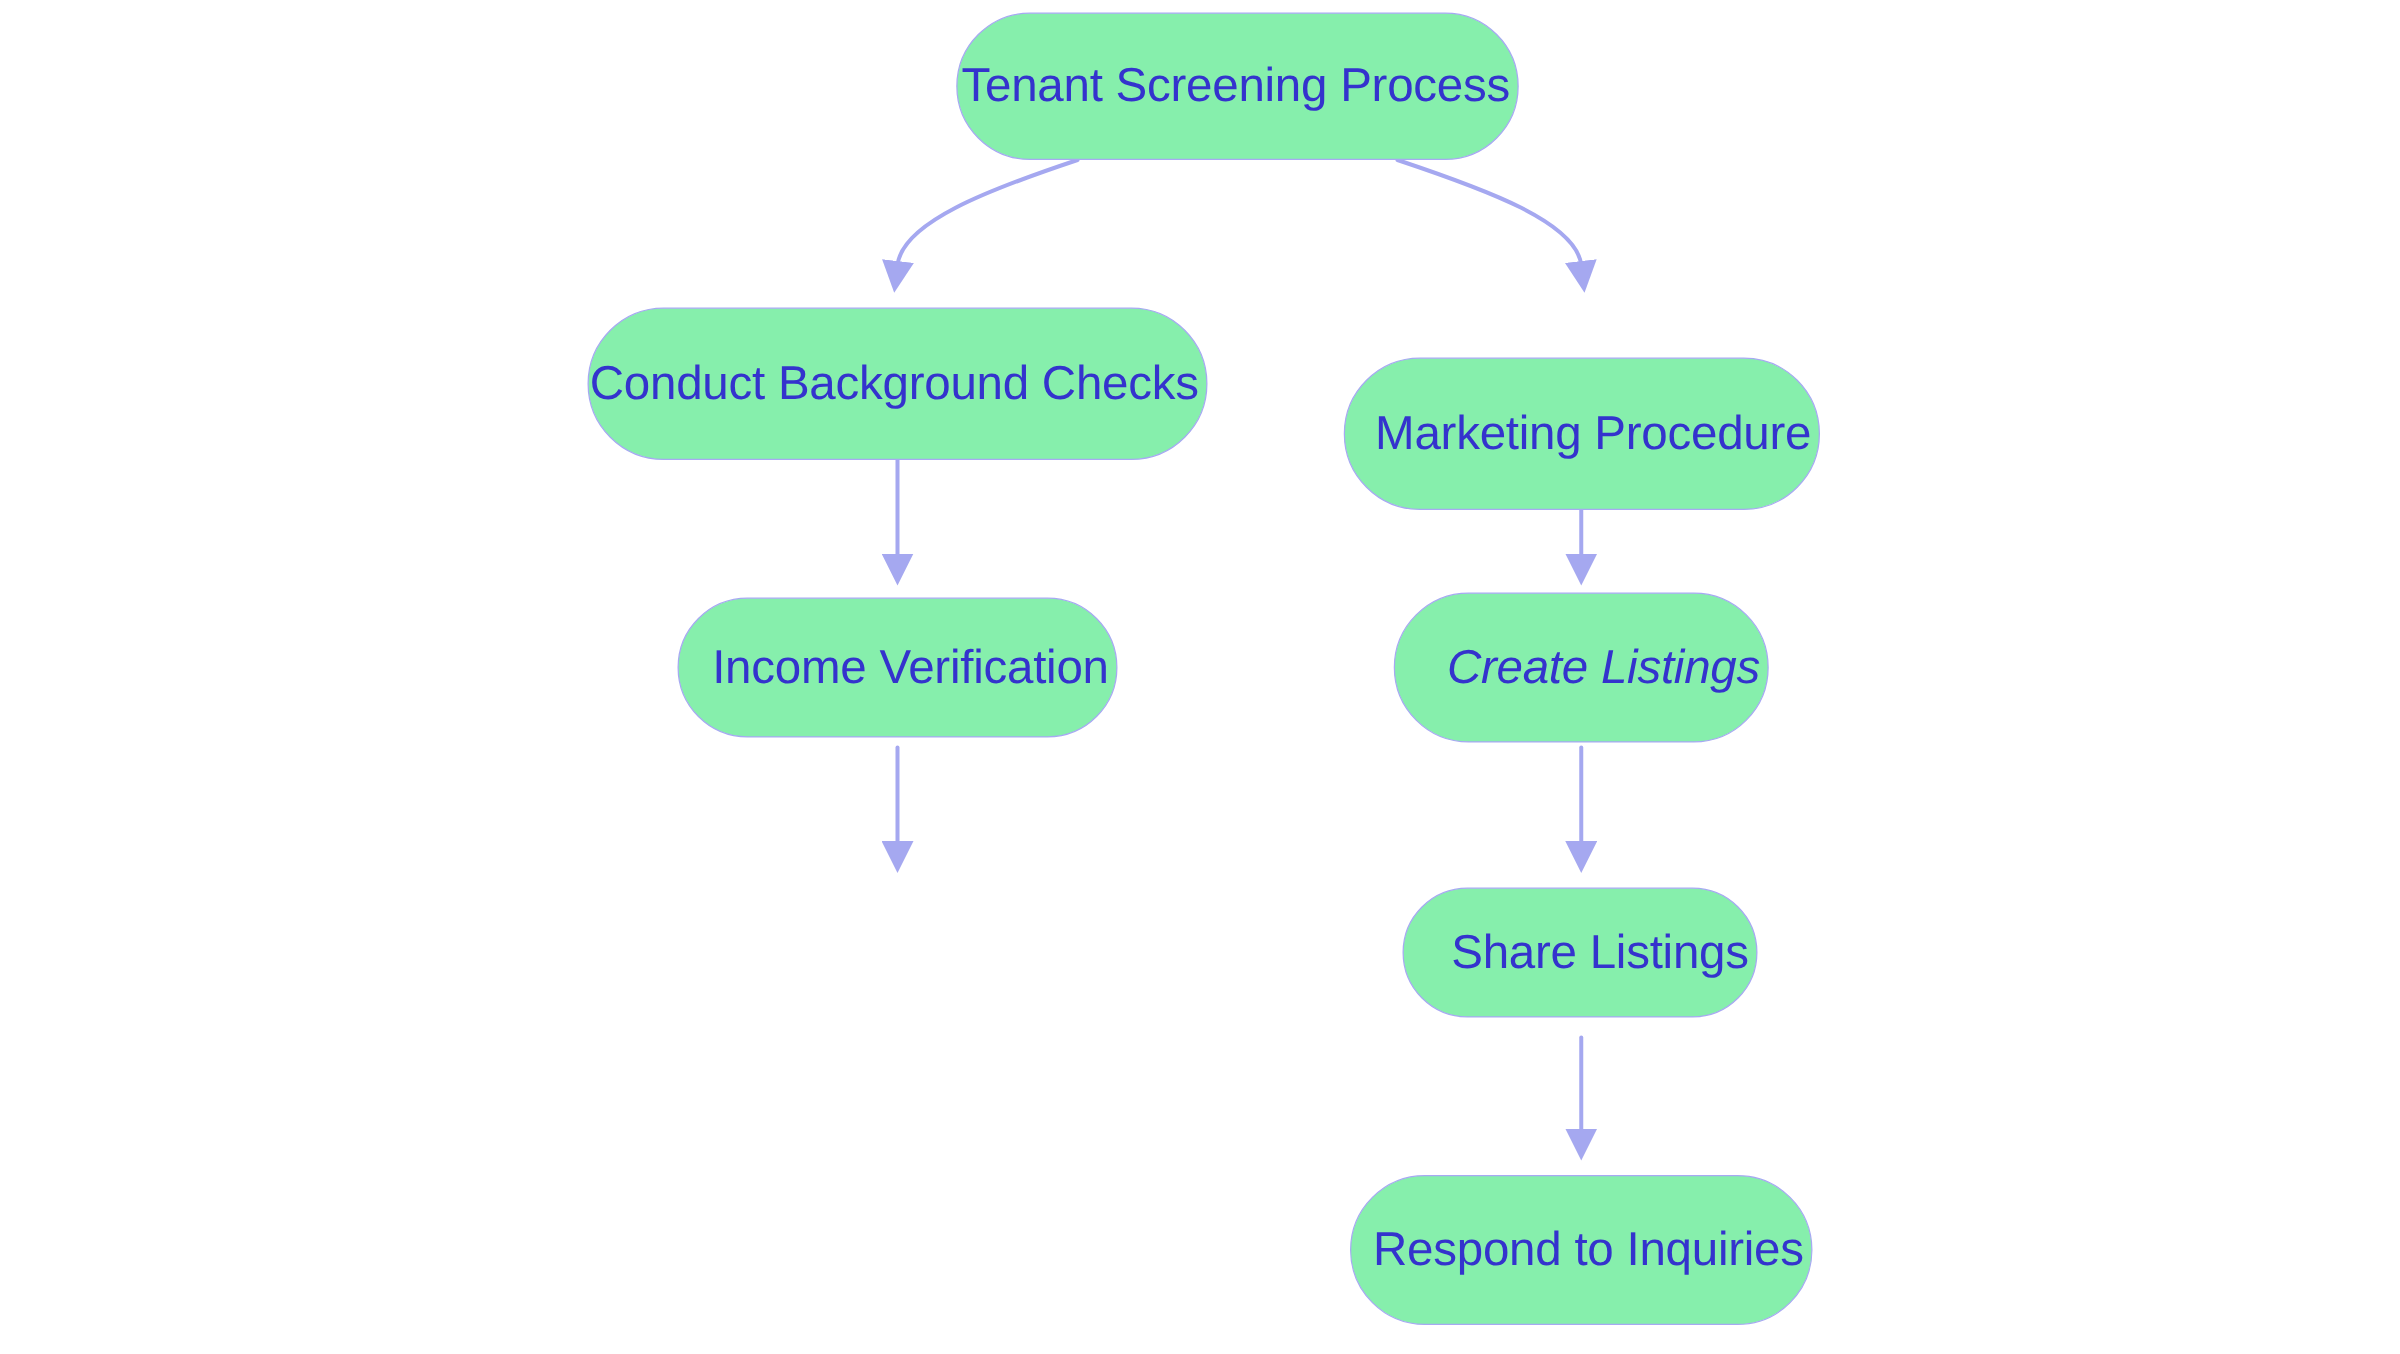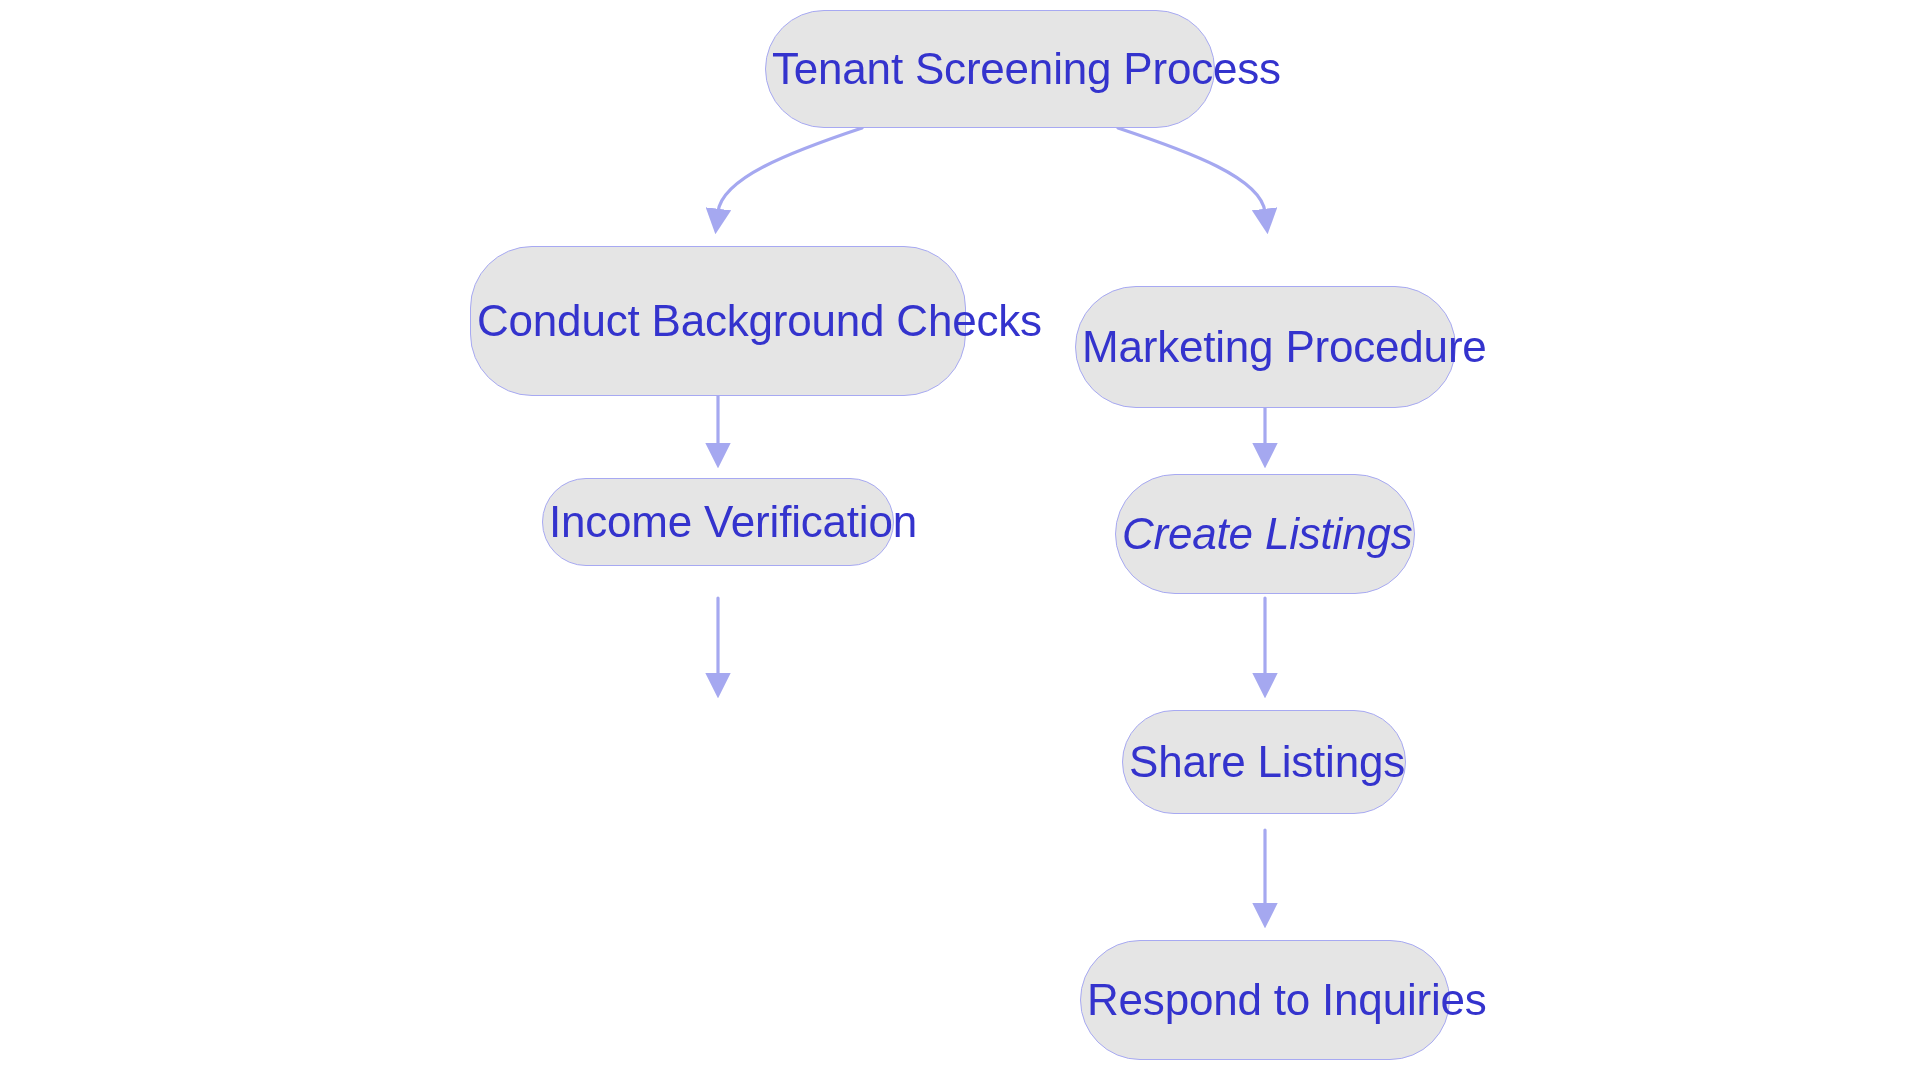--- a/index.html
+++ b/index.html
@@ -25,27 +25,27 @@
     top: 0;
     width: 1920px;
     height: 1083px;
     pointer-events: none;
   }
   .node {
     position: absolute;
     box-sizing: border-box;
     display: flex;
     align-items: center;
-    justify-content: flex-start;
-    background: #e5e5e5;
+    justify-content: flex-end;
+    background: #86efac;
     border: 1.6px solid #a7a9f2;
     border-radius: 62px;
     color: #3433cd;
     font-family: "Liberation Sans", sans-serif;
-    font-size: 44px;
+    font-size: 38px;
     font-weight: 400;
     letter-spacing: -0.2px;
     white-space: nowrap;
     line-height: 1;
   }
   .node-label {
     display: block;
     padding: 0 6px;
   }
 </style>
@@ -73,29 +73,29 @@
 
     <path d="M 1265 598 L 1265 676" fill="none" stroke="#a5a8f0" stroke-width="3.2" stroke-linecap="round" marker-end="url(#arrowhead)"></path>
 
     <path d="M 1265 830 L 1265 906" fill="none" stroke="#a5a8f0" stroke-width="3.2" stroke-linecap="round" marker-end="url(#arrowhead)"></path>
   </svg>
 
   <div class="node" style="left:765px; top:10px; width:450px; height:118px;">
     <span class="node-label">Tenant Screening Process</span>
   </div>
 
-  <div class="node" style="left:470px; top:246px; width:496px; height:150px;">
+  <div class="node" style="left:470px; top:246px; width:496px; height:122px;">
     <span class="node-label">Conduct Background Checks</span>
   </div>
 
   <div class="node" style="left:1075px; top:246px; width:381px; height:122px;margin-top:40px;">
     <span class="node-label">Marketing Procedure</span>
   </div>
 
-  <div class="node" style="left:542px; top:478px; width:352px; height:88px;">
+  <div class="node" style="left:542px; top:478px; width:352px; height:112px;">
     <span class="node-label">Income Verification</span>
   </div>
 
   <div class="node" style="left:1115px; top:474px; width:300px; height:120px;font-style:italic;">
     <span class="node-label">Create Listings</span>
   </div>
 
 
   <div class="node" style="left:1122px; top:710px; width:284px; height:104px;">
     <span class="node-label">Share Listings</span>

